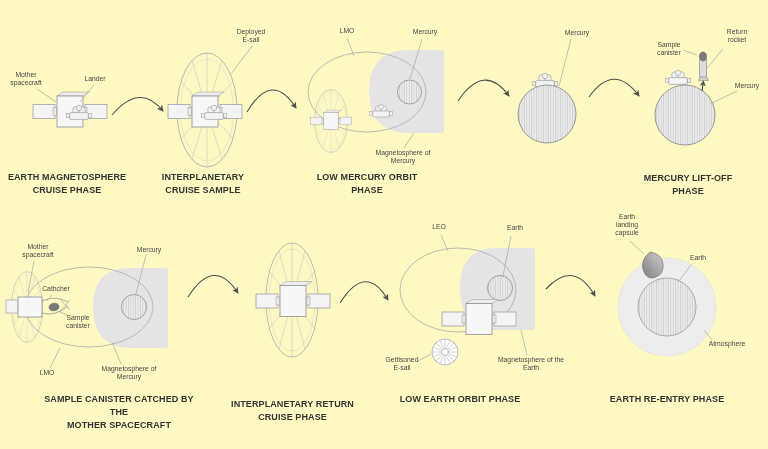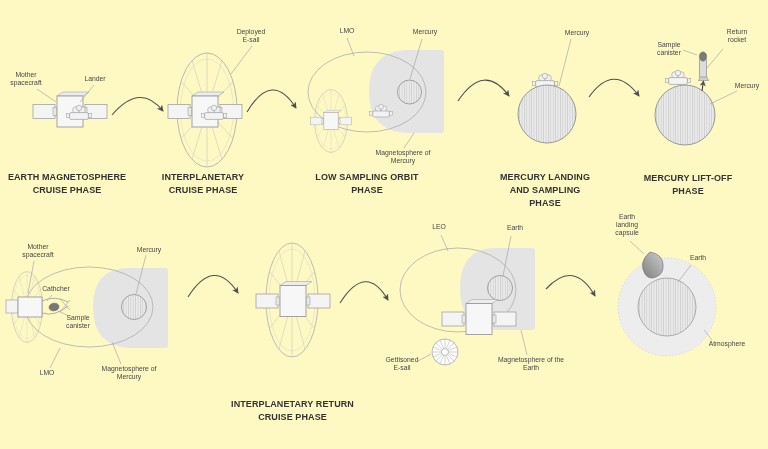--- a/index.html
+++ b/index.html
@@ -199,60 +199,62 @@
 
 <div class="lbl" style="left:4px;top:71px;width:44px">Mother
 spacecraft</div>
 <div class="lbl" style="left:80px;top:75px;width:30px">Lander</div>
 <div class="ttl" style="left:2px;top:171px;width:130px">EARTH MAGNETOSPHERE
 CRUISE PHASE</div>
 
 <div class="lbl" style="left:231px;top:28px;width:40px">Deployed
 E-sail</div>
 <div class="ttl" style="left:158px;top:171px;width:90px">INTERPLANETARY
-CRUISE PHASE</div>
+CRUISE SAMPLE</div>
 
 <div class="lbl" style="left:332px;top:27px;width:30px">LMO</div>
 <div class="lbl" style="left:405px;top:28px;width:40px">Mercury</div>
 <div class="lbl" style="left:373px;top:149px;width:60px">Magnetosphere of
 Mercury</div>
-<div class="ttl" style="left:312px;top:171px;width:110px">LOW SAMPLING ORBIT
+<div class="ttl" style="left:312px;top:171px;width:110px">LOW MERCURY ORBIT
 PHASE</div>
 
 <div class="lbl" style="left:557px;top:29px;width:40px">Mercury</div>
-<div class="ttl" style="left:494px;top:171px;width:102px">MERCURY LANDING
-AND SAMPLING PHASE</div>
 
 <div class="lbl" style="left:654px;top:41px;width:30px">Sample
 canister</div>
 <div class="lbl" style="left:722px;top:28px;width:30px">Return
 rocket</div>
 <div class="lbl" style="left:727px;top:82px;width:40px">Mercury</div>
 <div class="ttl" style="left:642px;top:172px;width:92px">MERCURY LIFT-OFF
 PHASE</div>
 
 <div class="lbl" style="left:16px;top:243px;width:44px">Mother
 spacecraft</div>
 <div class="lbl" style="left:129px;top:246px;width:40px">Mercury</div>
 <div class="lbl" style="left:38px;top:285px;width:36px">Cathcher</div>
 <div class="lbl" style="left:63px;top:314px;width:30px">Sample
 canister</div>
 <div class="lbl" style="left:32px;top:369px;width:30px">LMO</div>
 <div class="lbl" style="left:99px;top:365px;width:60px">Magnetosphere of
 Mercury</div>
+<div class="ttl" style="left:34px;top:393px;width:170px">SAMPLE CANISTER CATCHED BY THE
+MOTHER SPACECRAFT</div>
 
 <div class="ttl" style="left:230px;top:398px;width:125px">INTERPLANETARY RETURN
 CRUISE PHASE</div>
 
 <div class="lbl" style="left:424px;top:223px;width:30px">LEO</div>
 <div class="lbl" style="left:495px;top:224px;width:40px">Earth</div>
 <div class="lbl" style="left:380px;top:356px;width:44px">Gettisoned
 E-sail</div>
 <div class="lbl" style="left:496px;top:356px;width:70px">Magnetosphere of the
 Earth</div>
+<div class="ttl" style="left:395px;top:393px;width:130px">LOW EARTH ORBIT PHASE</div>
 
 <div class="lbl" style="left:609px;top:213px;width:36px">Earth
 landing
 capsule</div>
 <div class="lbl" style="left:678px;top:254px;width:40px">Earth</div>
 <div class="lbl" style="left:702px;top:340px;width:50px">Atmosphere</div>
+<div class="ttl" style="left:607px;top:393px;width:120px">EARTH RE-ENTRY PHASE</div>
 
 </div>
 
 </body></html>

